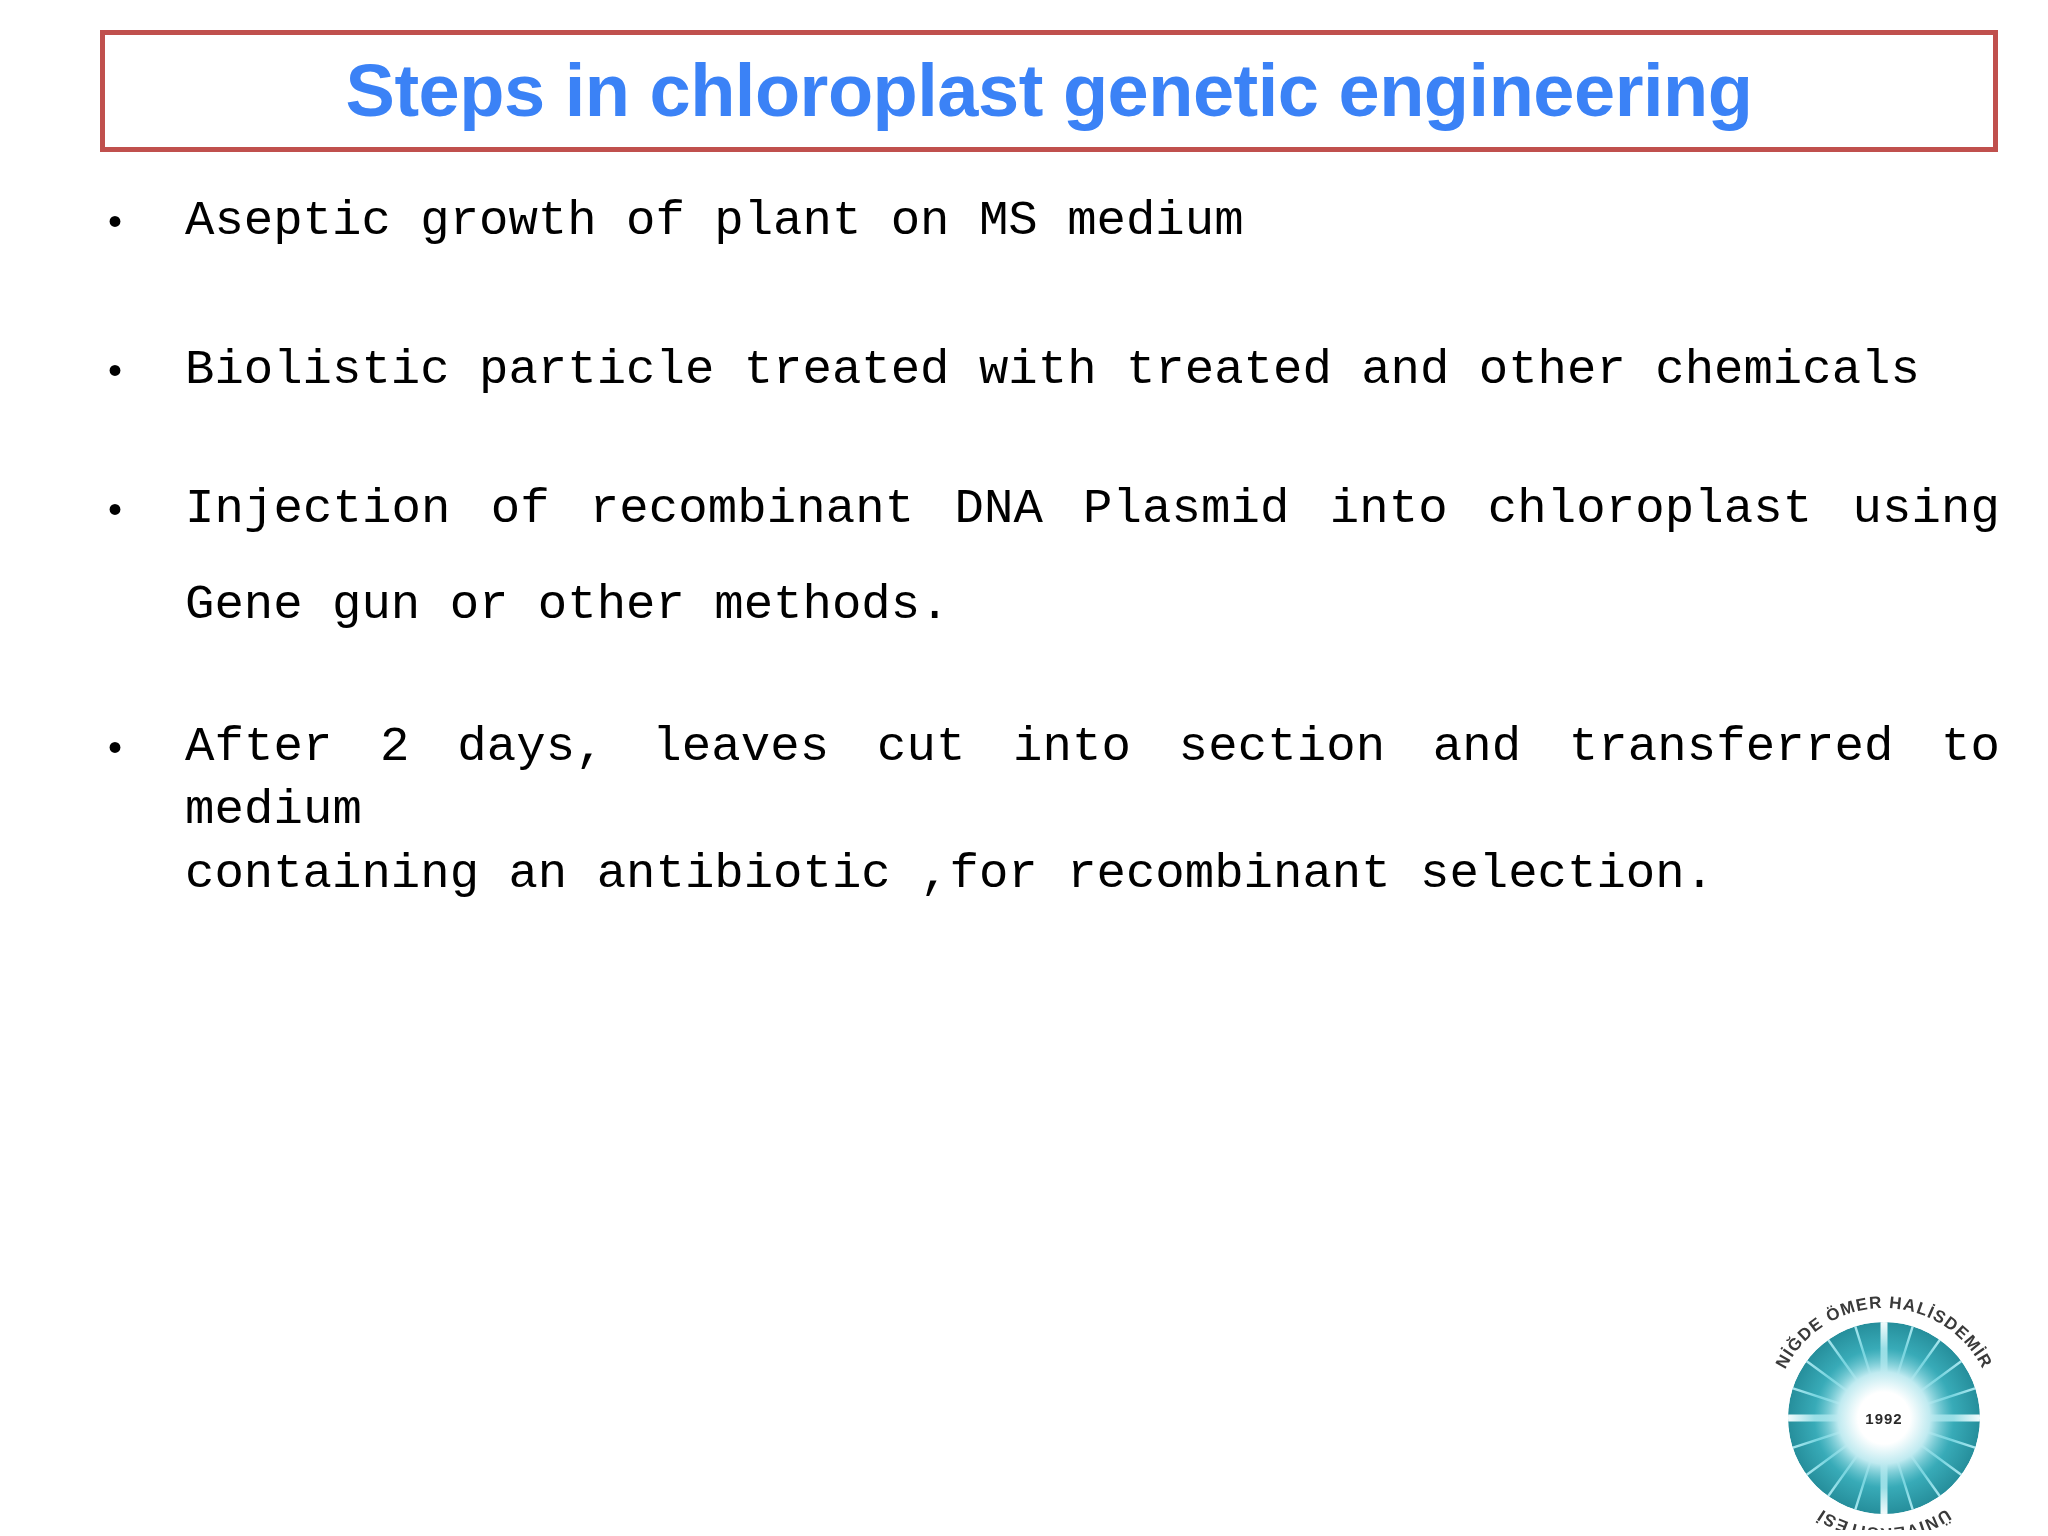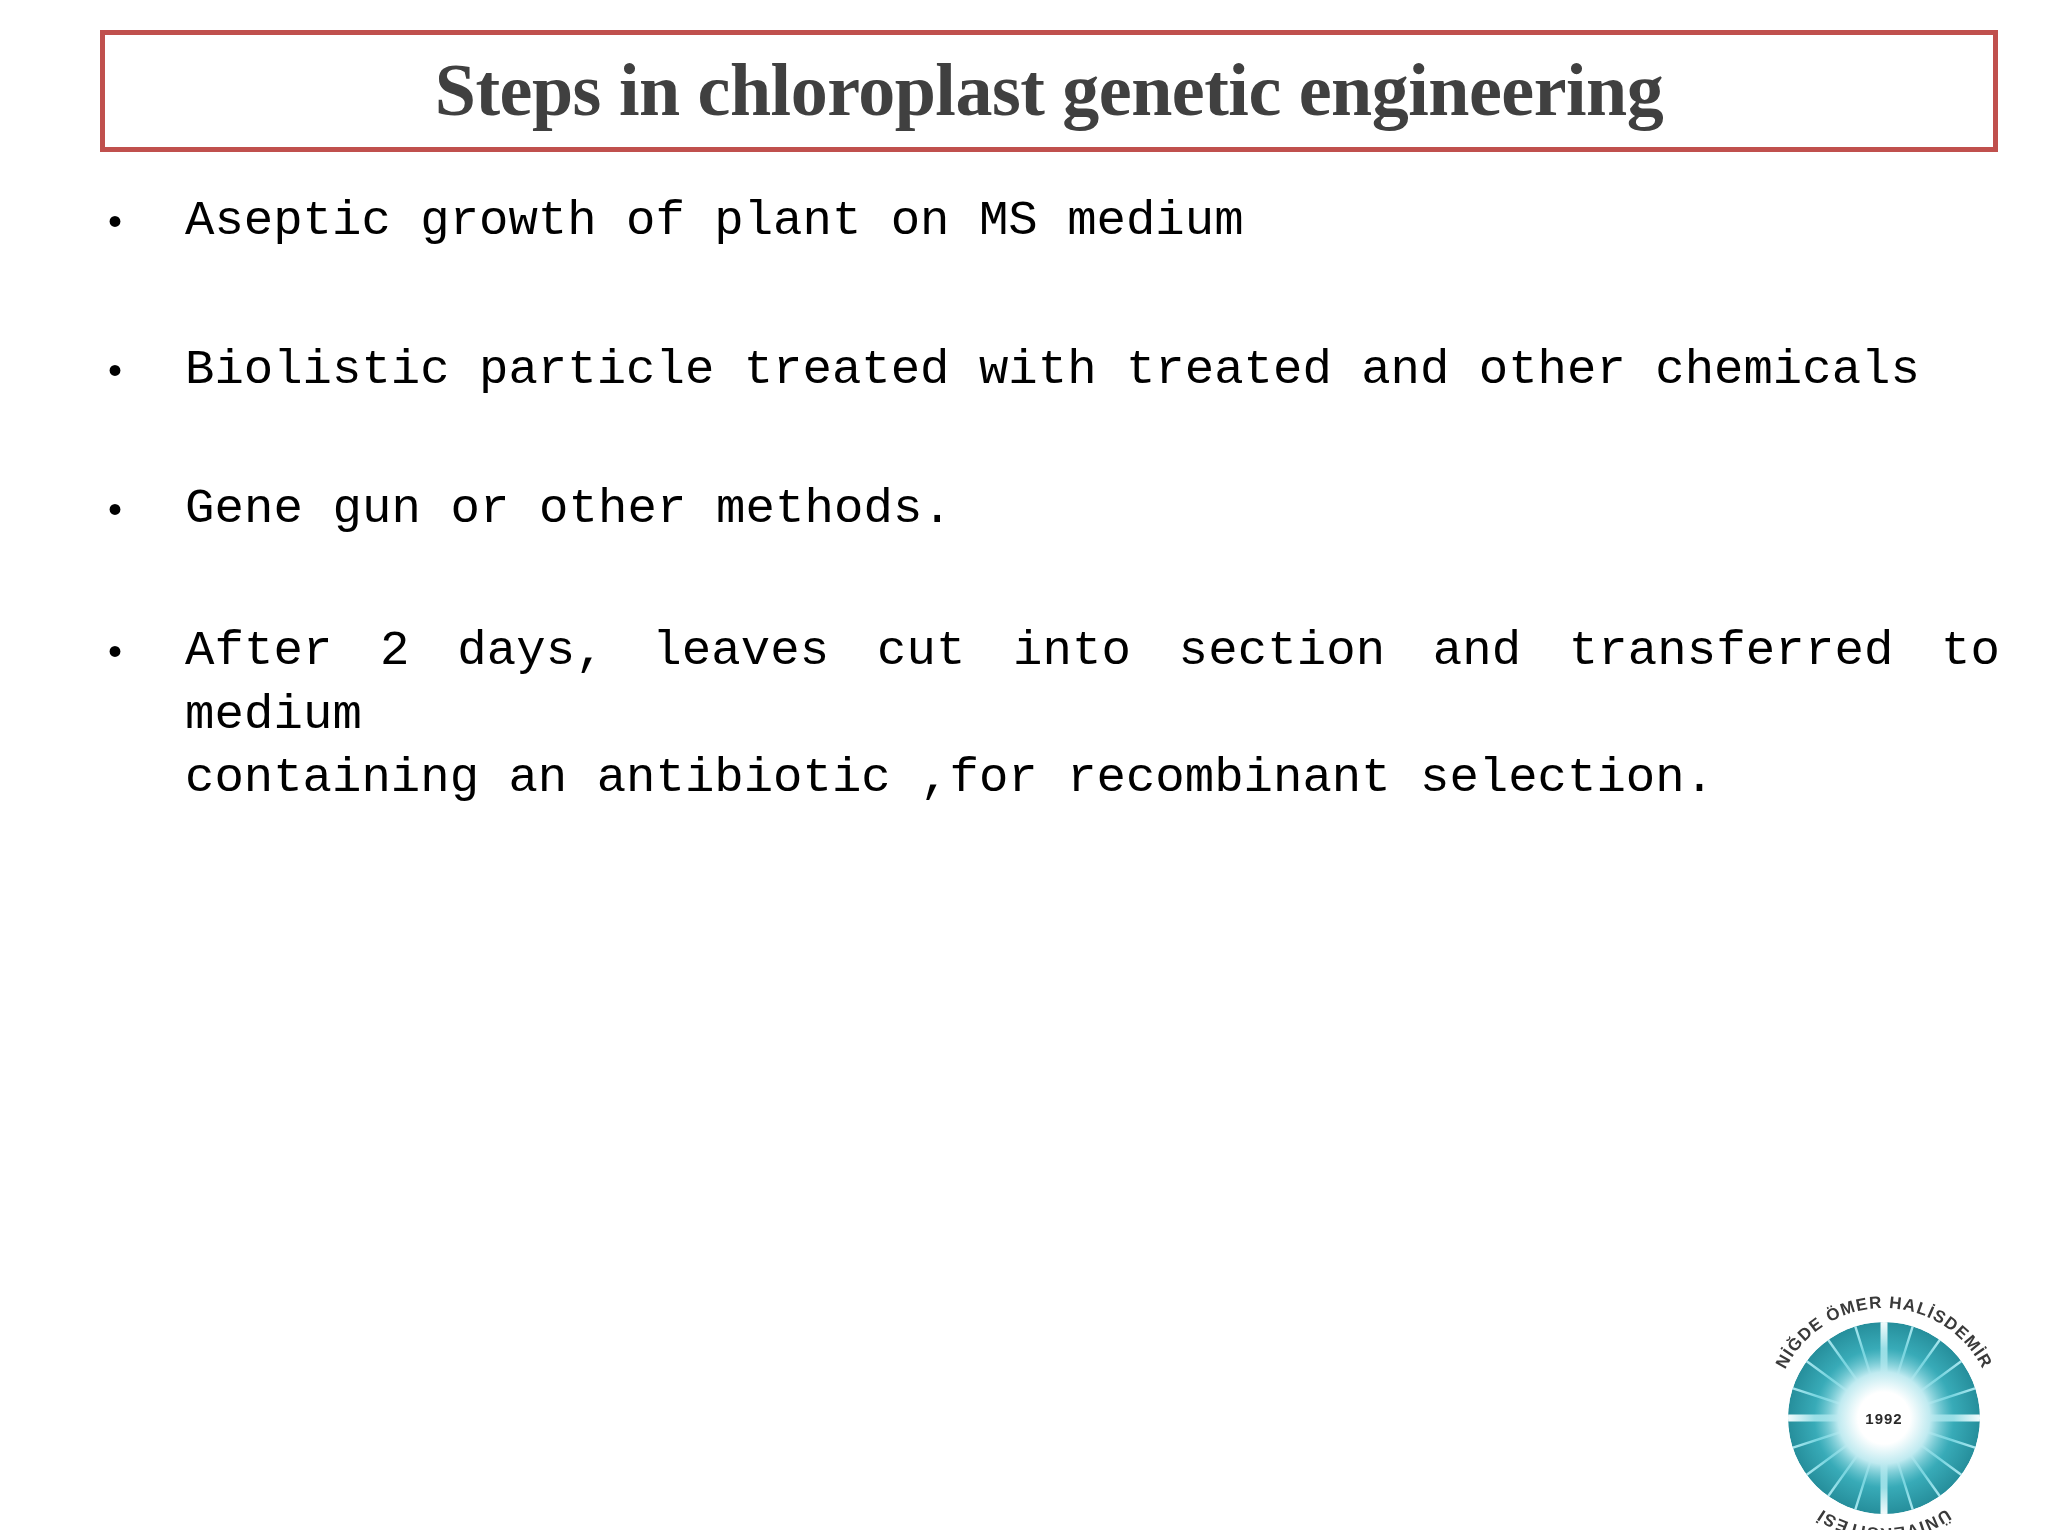--- a/index.html
+++ b/index.html
@@ -30,25 +30,25 @@
     width: 1898px;
     height: 122px;
     box-sizing: border-box;
     border: 5px solid #C0504D;
     background: #ffffff;
     display: flex;
     align-items: center;
     justify-content: center;
   }
   .title-text {
-    font-family: Liberation Serif, serif;
+    font-family: Liberation Sans, sans-serif;
     font-weight: bold;
     font-size: 74px;
     line-height: 1.05;
-    color: #404040;
+    color: #3b82f6;
     letter-spacing: -0.5px;
     white-space: nowrap;
     text-align: left;
   }
 
   
   .body {
     position: absolute;
     left: 100px;
     top: 190px;
@@ -134,20 +134,21 @@
     <div class="bullet-row b2">
       <span class="bullet-mark">•</span>
       <span class="bullet-text">
         <span class="line">Biolistic particle treated with treated and other chemicals</span>
       </span>
     </div>
 
     <div class="bullet-row b3">
       <span class="bullet-mark">•</span>
       <span class="bullet-text">
+        <span class="line spaced">Injection of recombinant DNA Plasmid into chloroplast using</span>
         <span class="line">Gene gun or other methods.</span>
       </span>
     </div>
 
     <div class="bullet-row b4">
       <span class="bullet-mark">•</span>
       <span class="bullet-text">
         <span class="line spaced"> After 2 days, leaves cut into section and transferred to medium</span>
         <span class="line">containing an antibiotic ,for recombinant selection.</span>
       </span>

